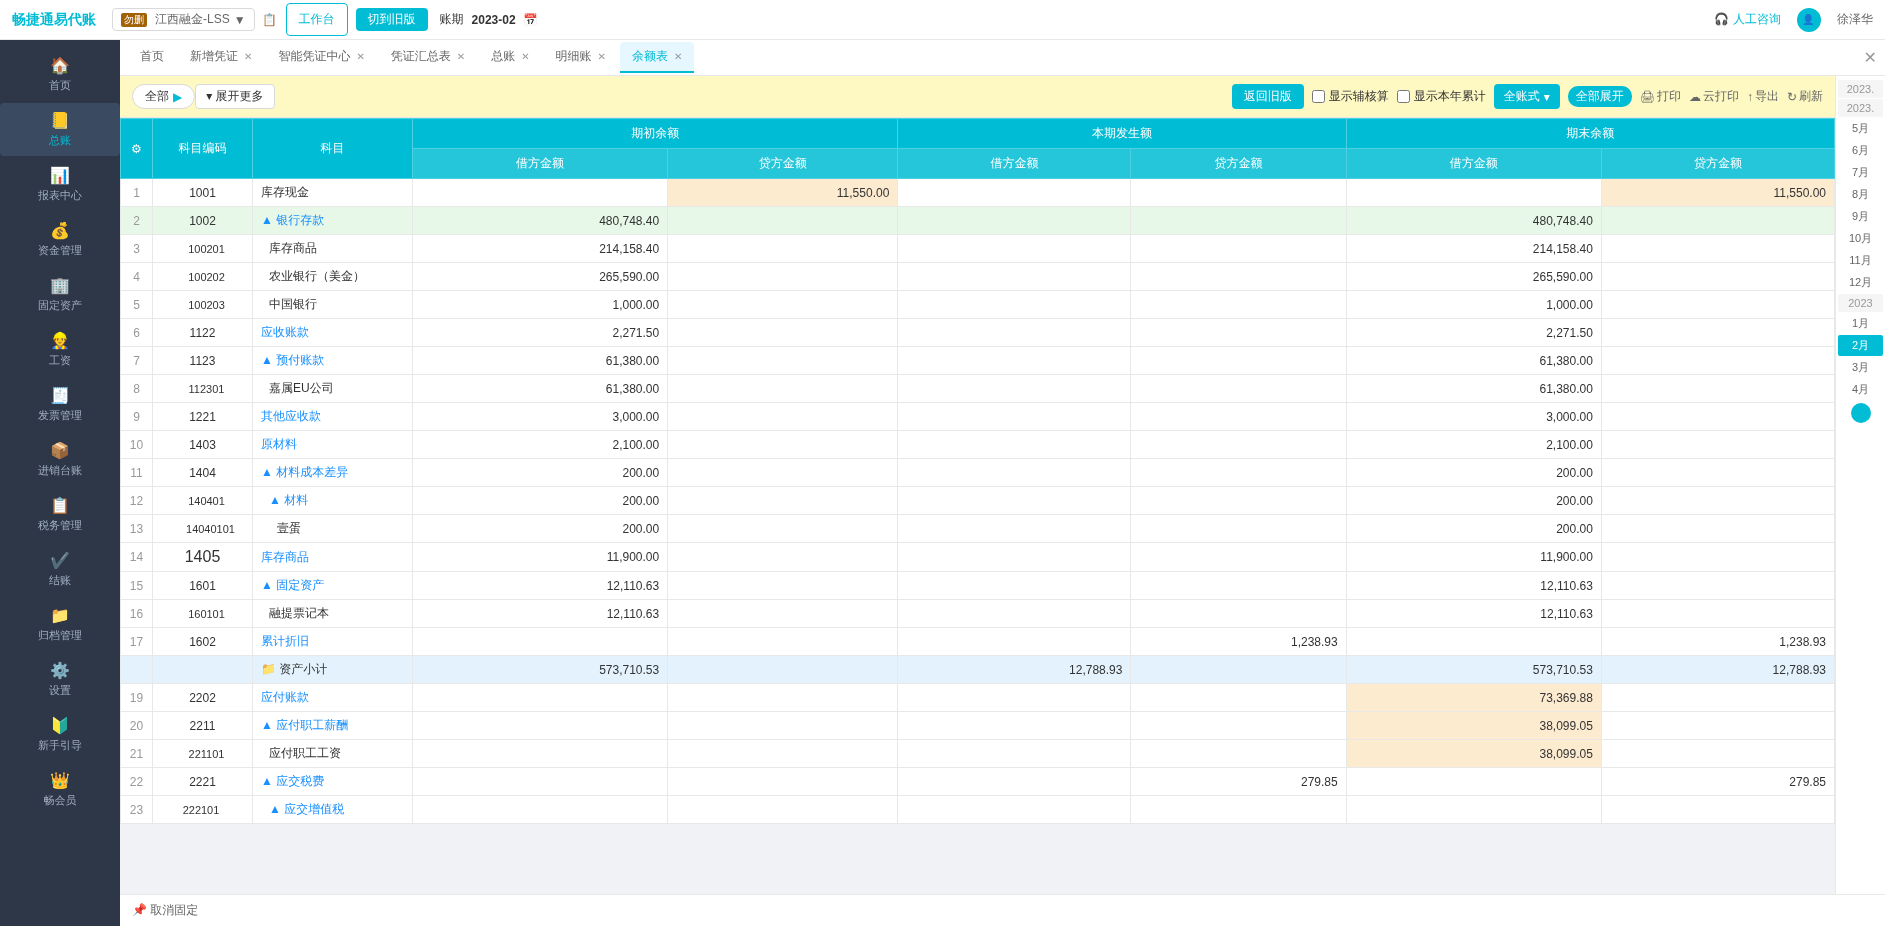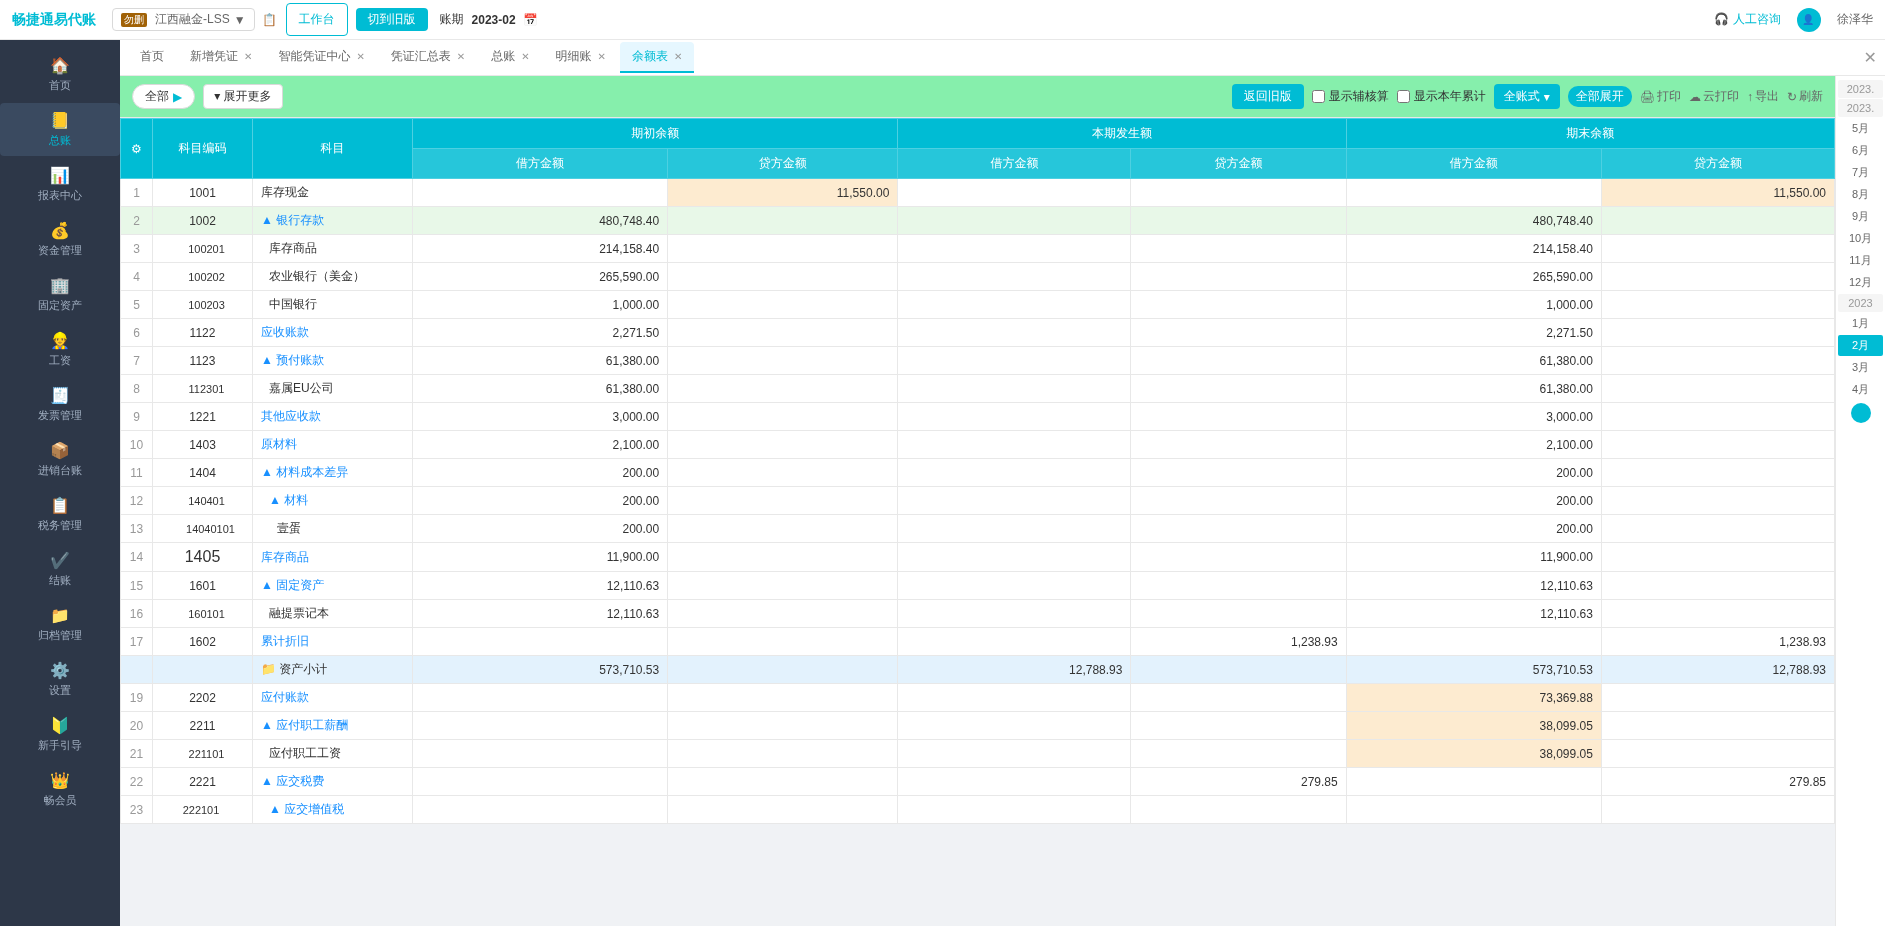--- a/index.html
+++ b/index.html
@@ -29,21 +29,21 @@
     .tab-bar { background: #fff; display: flex; align-items: center; padding: 0 8px; border-bottom: 1px solid #e8e8e8; height: 36px; gap: 2px; }
     .tab { display: flex; align-items: center; gap: 4px; padding: 6px 12px; cursor: pointer; font-size: 12px; color: #666; border-bottom: 2px solid transparent; white-space: nowrap; }
     .tab.active { color: #00bcd4; border-bottom: 2px solid #00bcd4; background: #e6f7ff; border-radius: 4px 4px 0 0; }
     .tab-close { font-size: 10px; color: #999; cursor: pointer; margin-left: 2px; }
 
     
     .content { flex: 1; overflow: hidden; display: flex; }
     .main-panel { flex: 1; display: flex; flex-direction: column; overflow: hidden; }
 
     
-    .toolbar { background: #86efac; padding: 8px 12px; display: flex; align-items: center; gap: 8px; border-bottom: 1px solid #e8e8e8; flex-wrap: wrap; }
+    .toolbar { background: #fef9c3; padding: 8px 12px; display: flex; align-items: center; gap: 0; border-bottom: 1px solid #e8e8e8; flex-wrap: wrap; }
     .btn-all { background: #fff; border: 1px solid #d9d9d9; border-radius: 14px; padding: 3px 12px; cursor: pointer; font-size: 12px; color: #333; display: flex; align-items: center; gap: 4px; }
     .btn-all .arrow { color: #00bcd4; }
     .btn-expand { background: #fff; border: 1px solid #d9d9d9; border-radius: 4px; padding: 3px 10px; cursor: pointer; font-size: 12px; color: #333; }
     .toolbar-right { margin-left: auto; display: flex; align-items: center; gap: 8px; }
     .btn-return { background: #00bcd4; border: none; color: #fff; border-radius: 4px; padding: 4px 12px; cursor: pointer; font-size: 12px; }
     .checkbox-group { display: flex; align-items: center; gap: 4px; font-size: 12px; color: #333; }
     .checkbox-group input { cursor: pointer; }
     .btn-full-mode { background: #00bcd4; border: none; color: #fff; border-radius: 4px; padding: 4px 10px; cursor: pointer; font-size: 12px; display: flex; align-items: center; gap: 4px; }
     .toggle { background: #00bcd4; border-radius: 10px; padding: 2px 8px; color: #fff; font-size: 12px; cursor: pointer; display: flex; align-items: center; gap: 4px; }
     .btn-icon { background: none; border: none; color: #666; cursor: pointer; font-size: 12px; display: flex; align-items: center; gap: 2px; }
@@ -533,14 +533,20 @@
         <div class="right-panel-month">12月</div>
         <div class="right-panel-year">2023</div>
         <div class="right-panel-month">1月</div>
         <div class="right-panel-month active">2月</div>
         <div class="right-panel-month">3月</div>
         <div class="right-panel-month">4月</div>
         <div class="right-panel-circle"></div>
       </div>
     </div>
 
+    <div class="bottom-bar">
+      <span style="cursor:pointer;color:#666;">
+        <span>📌</span>
+        <span>取消固定</span>
+      </span>
+    </div>
   </div>
 </div>
 
 </body></html>

